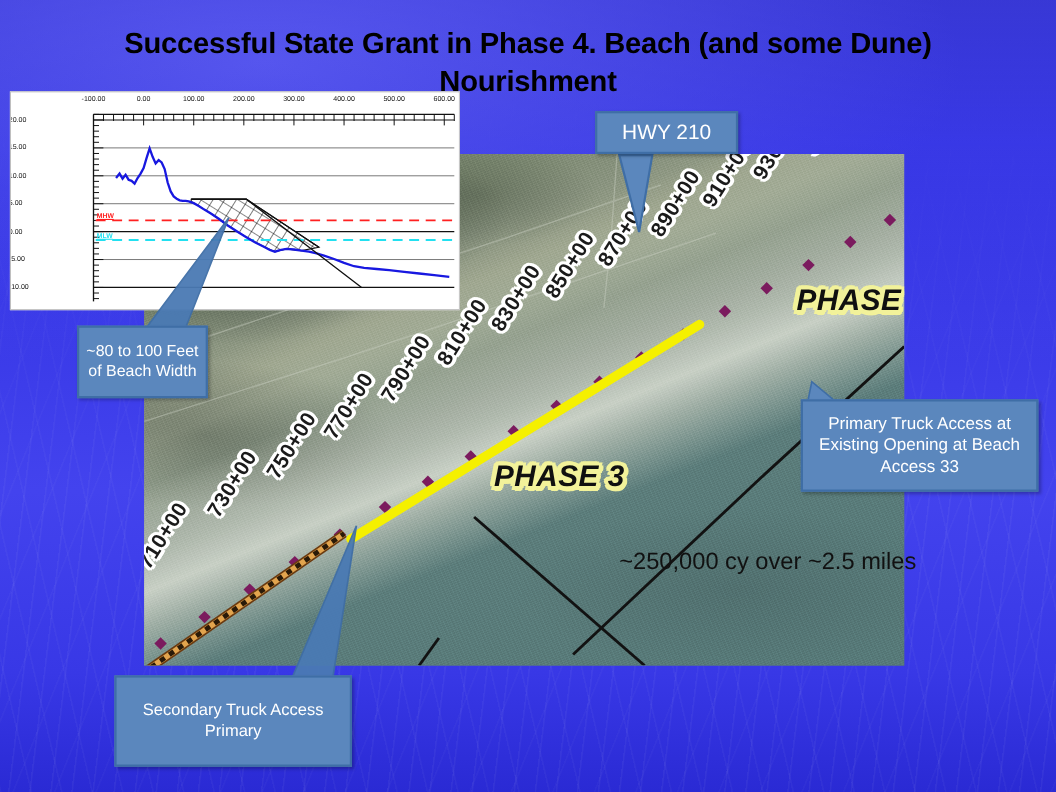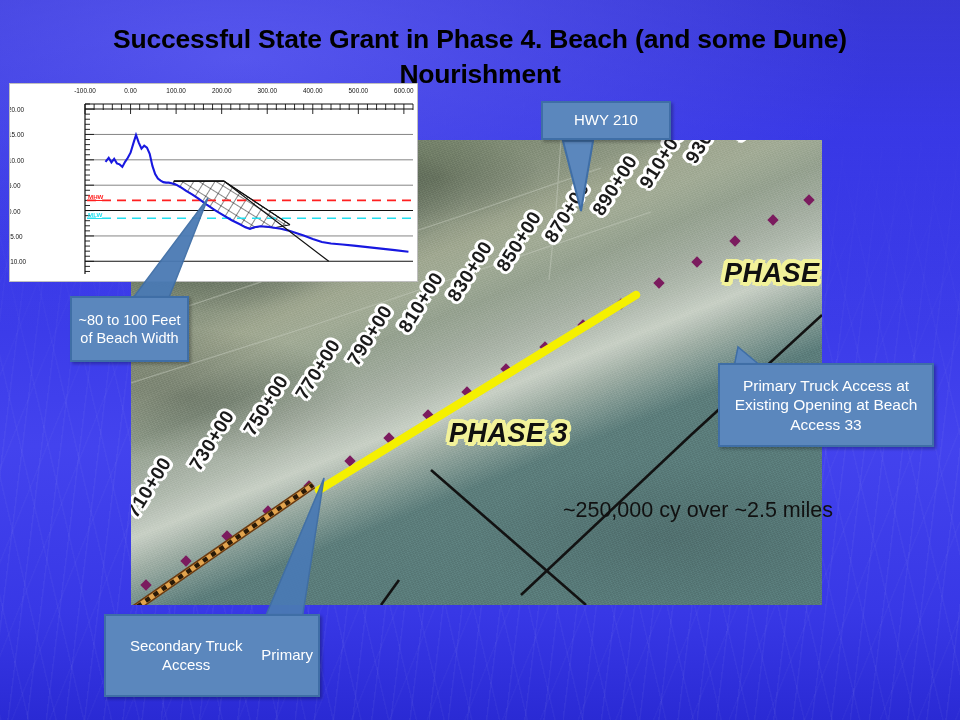--- a/index.html
+++ b/index.html
@@ -424,47 +424,47 @@
     <div id="chart-wlabels">
         <div class="wlab" style="color: rgb(255, 32, 32); left: 78px; top: 109.418px;">MHW</div>
         <div class="wlab" style="color: rgb(34, 224, 240); left: 78px; top: 127.179px;">MLW</div>
       </div>
   </div>
 
   <div class="callout" style="left:541px; top:101px;">
     <svg class="tail" style="left:0; top:0; width:140px; height:120px;" viewBox="0 0 140 120">
       <path d="M 22 40 L 52 40 L 40 110 Z" fill="#5b87bd" stroke="#3f6ea6" stroke-width="2"></path>
     </svg>
-    <div class="box" style="width:130px; height:39px; font-size:15px;">
+    <div class="box" style="width:130px; height:39px; font-size:19px;">
       <span>HWY 210</span>
     </div>
   </div>
 
   <div class="callout" style="left:47px; top:296px;margin-left:23px;">
     <svg class="tail" style="left:-10px; top:-112px; width:200px; height:130px;" viewBox="0 0 200 130">
       <path d="M 64 126 L 104 126 L 148 14 Z" fill="#4a7ab4" stroke="#3f6ea6" stroke-width="1.5" opacity="0.95"></path>
     </svg>
     <div class="box" style="width:119px; height:66px; font-size:14.5px;">
       <span>~80 to 100 Feet of Beach Width</span>
     </div>
   </div>
 
   <div class="callout" style="left:718px; top:363px;">
     <svg class="tail" style="left:-2px; top:-18px; width:120px; height:30px;" viewBox="0 0 120 30">
       <path d="M 18 22 L 46 22 L 22 2 Z" fill="#5b87bd" stroke="#3f6ea6" stroke-width="1.5"></path>
     </svg>
-    <div class="box" style="width:216px; height:84px; font-size:15.5px; padding:0 6px;">
+    <div class="box" style="width:216px; height:84px; font-size:15.5px; padding:0 6px;margin-left:10px;">
       <span>Primary Truck Access at Existing Opening at Beach Access 33</span>
     </div>
   </div>
 
 
   <div class="callout" style="left:104px; top:614px;">
     <svg class="tail" style="left:120px; top:-140px; width:220px; height:150px;" viewBox="0 0 220 150">
       <path d="M 40 146 L 78 146 L 100 4 Z" fill="#4a7ab4" stroke="#3f6ea6" stroke-width="1.5" opacity="0.95"></path>
     </svg>
-    <div class="box" style="width:216px; height:83px; font-size:15px; padding:0 5px; flex-direction:row;">
+    <div class="box" style="width:216px; height:83px; font-size:15px; padding:0 5px; flex-direction:column;">
       <span>Secondary Truck Access</span>
       <span>Primary</span>
     </div>
   </div>
 
 </div>
 
 </body></html>

